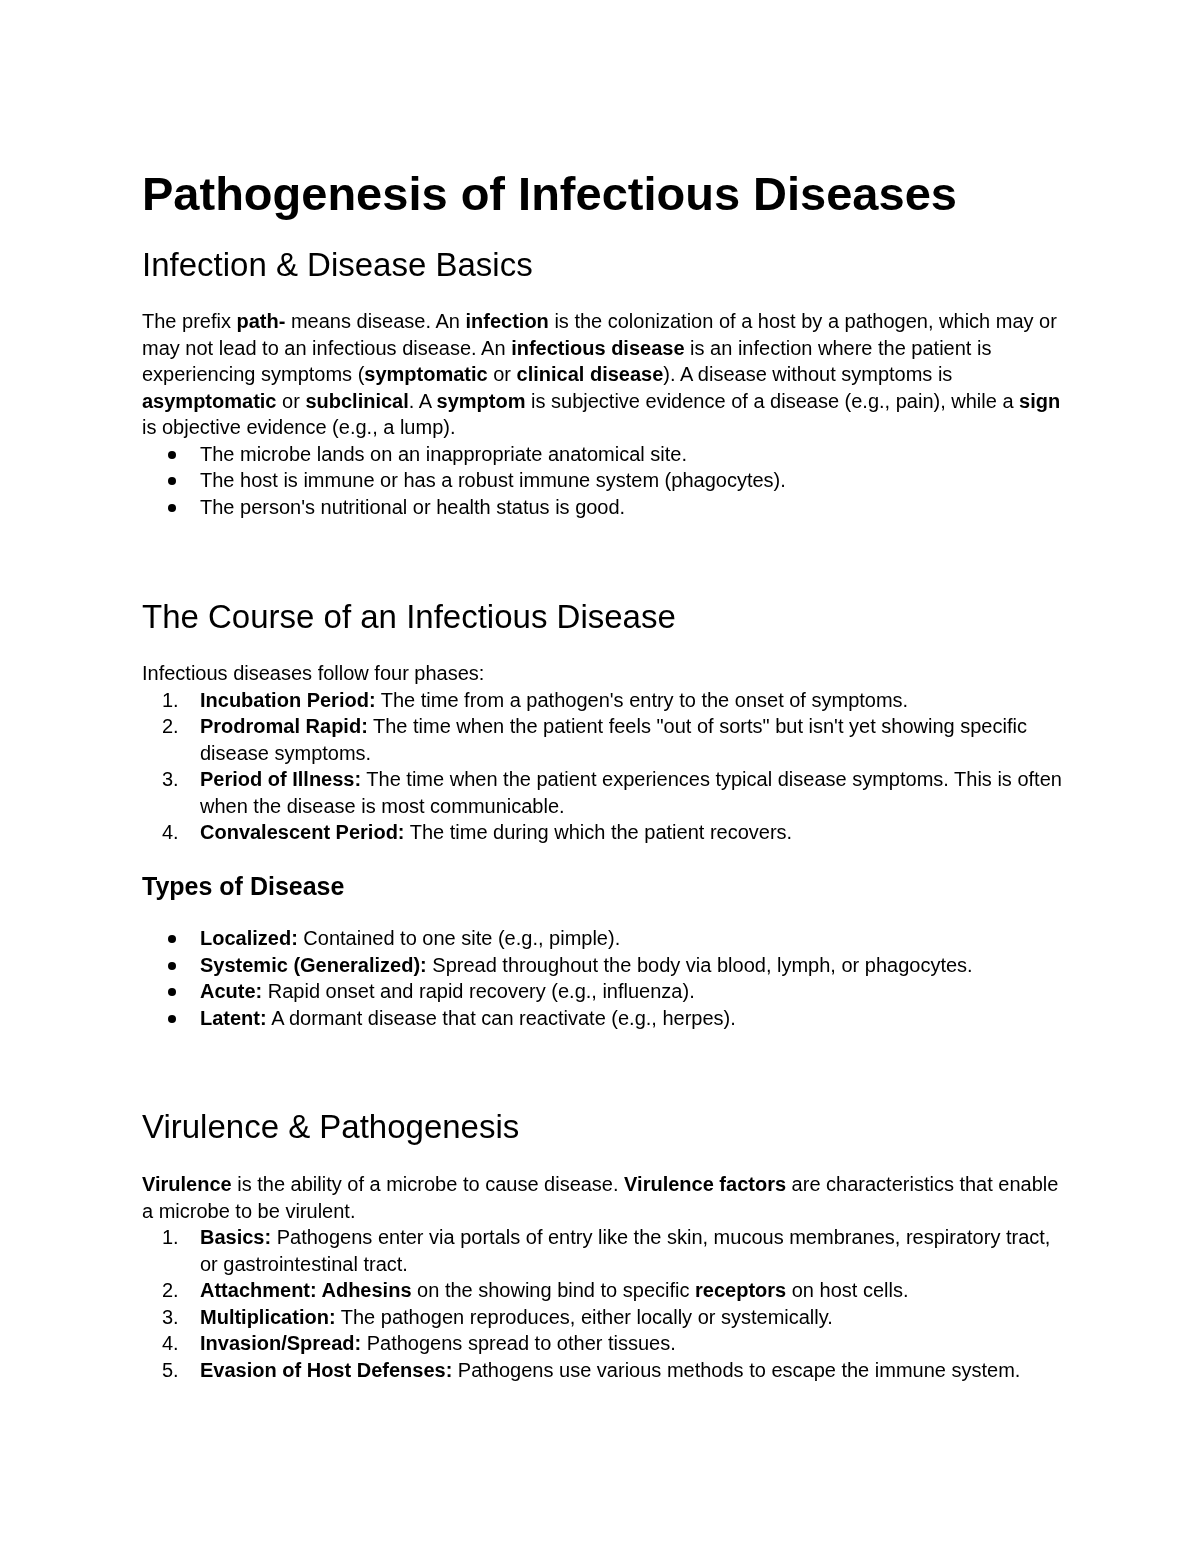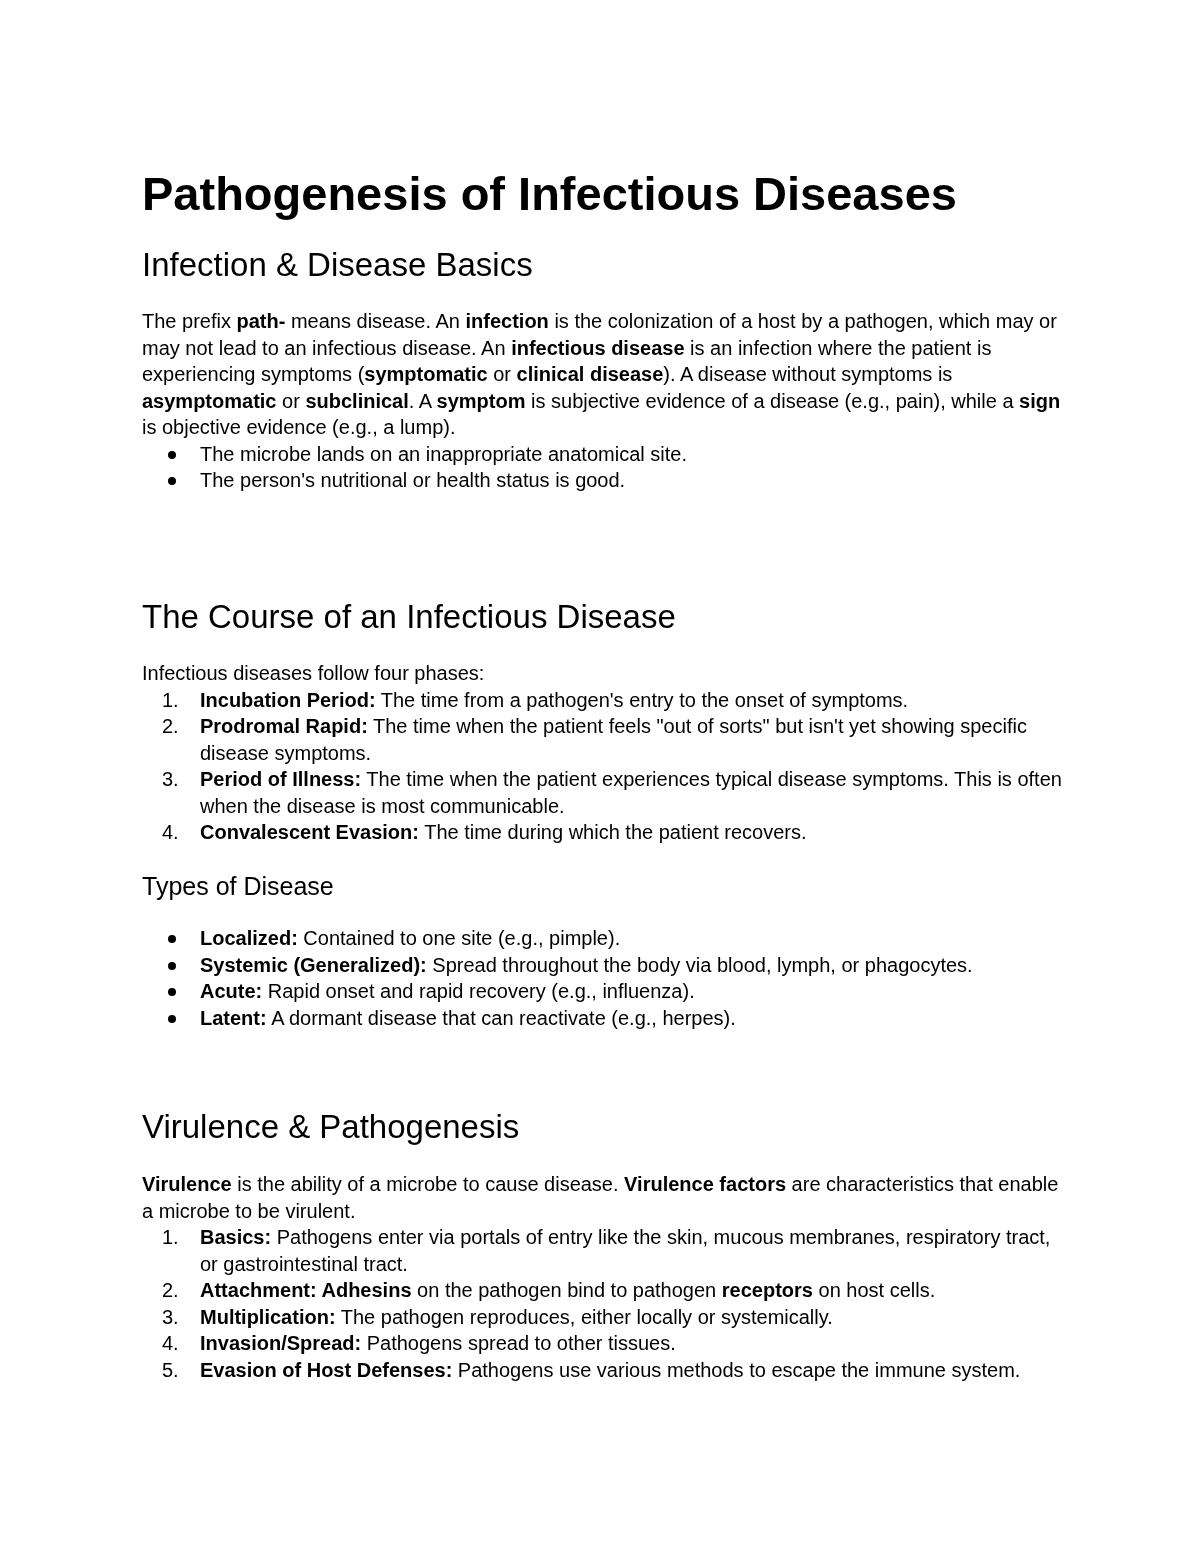--- a/index.html
+++ b/index.html
@@ -12,21 +12,21 @@
     h1 {
       position: absolute; left: 0; top: 166px; margin: 0;
       font-size: 47px; font-weight: bold; line-height: 56px; white-space: nowrap;
     }
     h2 {
       position: absolute; left: 0; margin: 0;
       font-size: 33px; font-weight: normal; line-height: 40px; white-space: nowrap;
     }
     h3 {
       position: absolute; left: 0; margin: 0;
-      font-size: 25px; font-weight: normal; line-height: 30px; white-space: nowrap;
+      font-size: 25px; font-weight: bold; line-height: 30px; white-space: nowrap;
     }
     .block { position: absolute; left: 0; width: 925px; }
     p { margin: 0; }
     b { font-weight: bold; }
     ul, ol { margin: 0; padding: 0; list-style: none; }
     li { position: relative; padding-left: 58px; }
     ul li .marker {
       position: absolute; left: 26px; top: 10px; width: 8px; height: 8px;
       border-radius: 50%; background: #000;
     }
@@ -42,53 +42,54 @@
   <h1>Pathogenesis of Infectious Diseases</h1>
 
   <h2 style="top:245px;">Infection &amp; Disease Basics</h2>
 
   <div class="block" style="top:308px;">
     <p>
       <span>The prefix </span><b>path-</b><span> means disease. An </span><b>infection</b><span> is the colonization of a host by a pathogen, which may or may not lead to an infectious disease. An </span><b>infectious disease</b><span> is an infection where the patient is experiencing symptoms (</span><b>symptomatic</b><span> or </span><b>clinical disease</b><span>). A disease without symptoms is </span><b>asymptomatic</b><span> or </span><b>subclinical</b><span>. A </span><b>symptom</b><span> is subjective evidence of a disease (e.g., pain), while a </span><b>sign</b><span> is objective evidence (e.g., a lump).</span>
     </p>
     <ul>
       <li><span class="marker"></span><span>The microbe lands on an inappropriate anatomical site.</span></li>
+      <li><span class="marker"></span><span>The host is immune or has a robust immune system (phagocytes).</span></li>
       <li><span class="marker"></span><span>The person's nutritional or health status is good.</span></li>
     </ul>
   </div>
 
   <h2 style="top:597px;">The Course of an Infectious Disease</h2>
 
   <div class="block" style="top:660px;">
     <p>Infectious diseases follow four phases:</p>
     <ol>
       <li><span class="marker">1.</span><b>Incubation Period:</b><span> The time from a pathogen's entry to the onset of symptoms.</span></li>
       <li><span class="marker">2.</span><b>Prodromal Rapid:</b><span> The time when the patient feels "out of sorts" but isn't yet showing specific disease symptoms.</span></li>
       <li><span class="marker">3.</span><b>Period of Illness:</b><span> The time when the patient experiences typical disease symptoms. This is often when the disease is most communicable.</span></li>
-      <li><span class="marker">4.</span><b>Convalescent Evasion:</b><span> The time during which the patient recovers.</span></li>
+      <li><span class="marker">4.</span><b>Convalescent Period:</b><span> The time during which the patient recovers.</span></li>
     </ol>
   </div>
 
   <h3 style="top:871px;">Types of Disease</h3>
 
   <div class="block" style="top:925px;">
     <ul>
       <li><span class="marker"></span><b>Localized:</b><span> Contained to one site (e.g., pimple).</span></li>
       <li><span class="marker"></span><b>Systemic (Generalized):</b><span> Spread throughout the body via blood, lymph, or phagocytes.</span></li>
       <li><span class="marker"></span><b>Acute:</b><span> Rapid onset and rapid recovery (e.g., influenza).</span></li>
       <li><span class="marker"></span><b>Latent:</b><span> A dormant disease that can reactivate (e.g., herpes).</span></li>
     </ul>
   </div>
 
   <h2 style="top:1107px;">Virulence &amp; Pathogenesis</h2>
 
   <div class="block" style="top:1171px;">
     <p><b>Virulence</b><span> is the ability of a microbe to cause disease. </span><b>Virulence factors</b><span> are characteristics that enable a microbe to be virulent.</span></p>
     <ol>
       <li><span class="marker">1.</span><b>Basics:</b><span> Pathogens enter via portals of entry like the skin, mucous membranes, respiratory tract, or gastrointestinal tract.</span></li>
-      <li><span class="marker">2.</span><b>Attachment: Adhesins</b><span> on the pathogen bind to pathogen </span><b>receptors</b><span> on host cells.</span></li>
+      <li><span class="marker">2.</span><b>Attachment: Adhesins</b><span> on the showing bind to specific </span><b>receptors</b><span> on host cells.</span></li>
       <li><span class="marker">3.</span><b>Multiplication:</b><span> The pathogen reproduces, either locally or systemically.</span></li>
       <li><span class="marker">4.</span><b>Invasion/Spread:</b><span> Pathogens spread to other tissues.</span></li>
       <li><span class="marker">5.</span><b>Evasion of Host Defenses:</b><span> Pathogens use various methods to escape the immune system.</span></li>
     </ol>
   </div>
 
 </div>
 
 </body></html>

